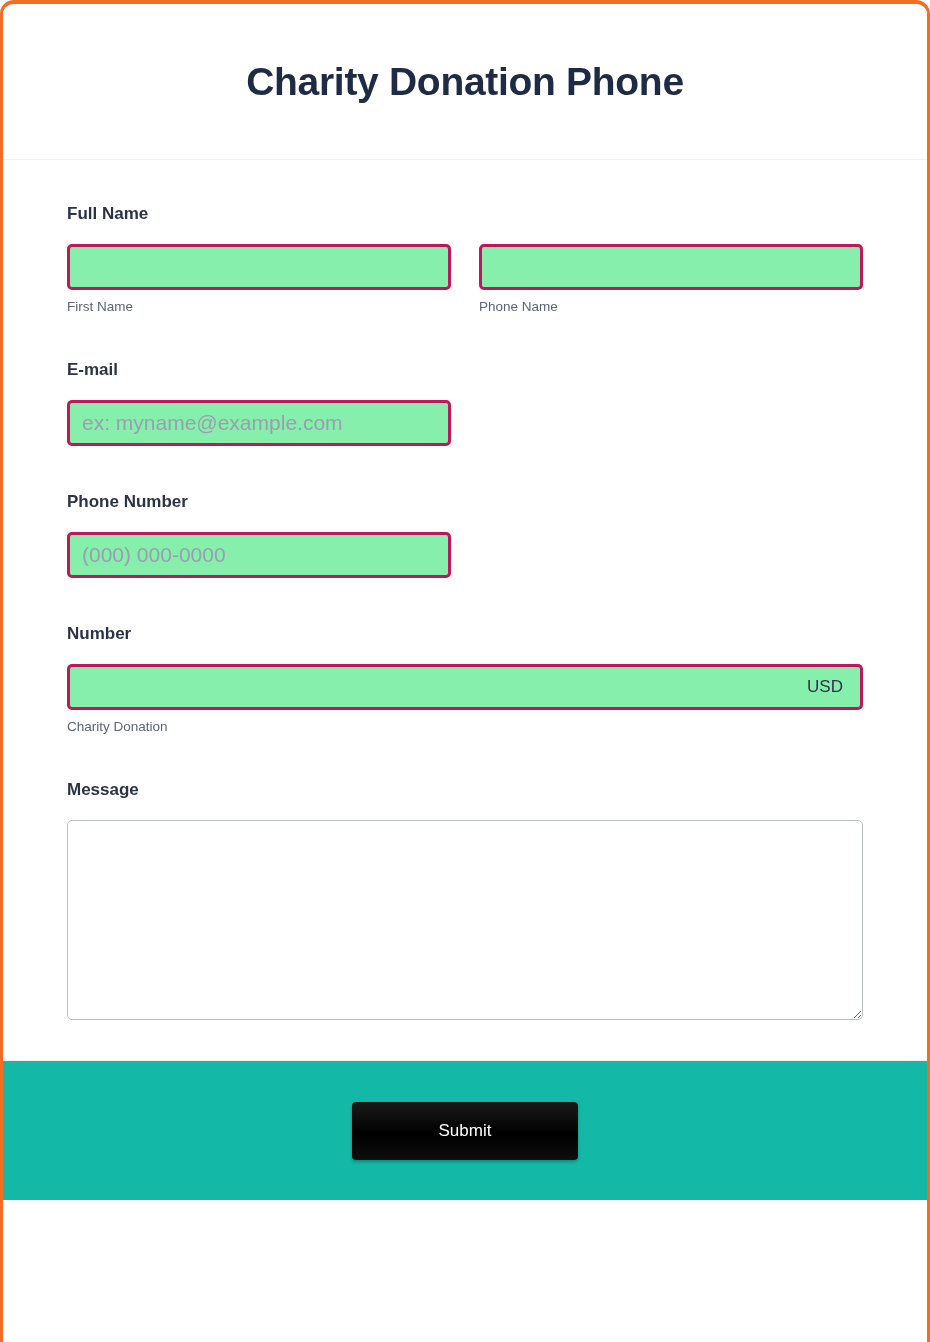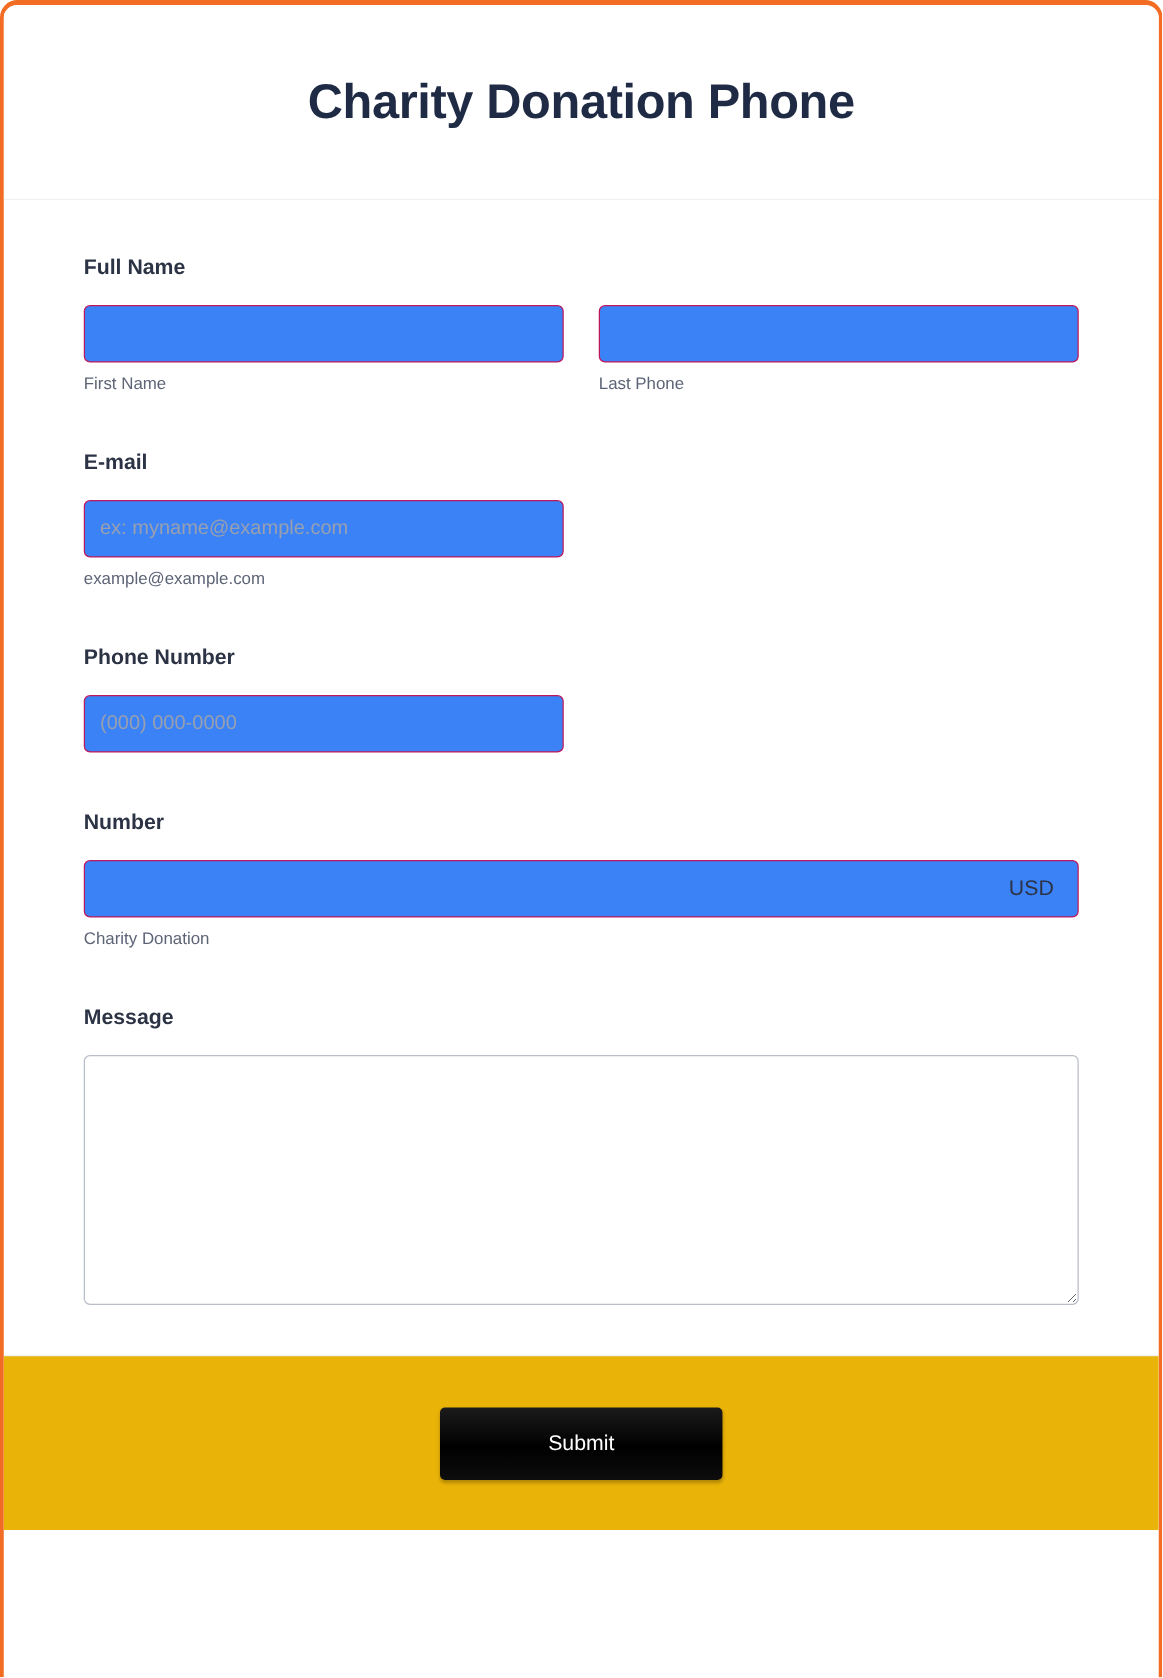--- a/index.html
+++ b/index.html
@@ -66,25 +66,25 @@
     display: flex;
     gap: 28px;
   }
   .col {
     width: 386px;
   }
 
   .text-input {
     width: 100%;
     height: 46px;
-    border: 1px solid #be185d;
+    border: 3px solid #be185d;
     border-radius: 5px;
-    background: #3b82f6;
+    background: #86efac;
     padding: 0 12px;
-    font-size: 16px;
+    font-size: 21px;
     color: #2c3345;
     font-family: "Liberation Sans", sans-serif;
     outline: none;
   }
   .text-input::placeholder {
     color: #98a0b0;
   }
 
   .sub-label {
     font-size: 13.5px;
@@ -131,21 +131,21 @@
     display: block;
   }
 
   .form-footer {
     margin-top: 13px;
     border-top: 1px solid #f0f1f3;
     height: 140px;
     display: flex;
     align-items: center;
     justify-content: center;
-    background: #eab308;
+    background: #14b8a6;
   }
 
   .submit-button {
     width: 226px;
     height: 58px;
     border: none;
     border-radius: 4px;
     background: linear-gradient(180deg, #1b1b1b 0%, #000000 55%, #0d0d0d 100%);
     color: #ffffff;
     font-size: 17px;
@@ -167,29 +167,28 @@
 
     <div class="field-block">
       <span class="field-label">Full Name</span>
       <div class="row-two">
         <div class="col">
           <input class="text-input" type="text" placeholder="" style="">
           <span class="sub-label">First Name</span>
         </div>
         <div class="col">
           <input class="text-input" type="text" placeholder="" style="">
-          <span class="sub-label">Last Phone</span>
+          <span class="sub-label">Phone Name</span>
         </div>
       </div>
     </div>
 
     <div class="field-block">
       <span class="field-label">E-mail</span>
       <input class="text-input input-narrow" type="email" placeholder="ex: myname@example.com" style="">
-      <span class="sub-label">example@example.com</span>
     </div>
 
     <div class="field-block">
       <span class="field-label">Phone Number</span>
       <input class="text-input input-narrow" type="tel" placeholder="(000) 000-0000" style="">
     </div>
 
     <div class="field-block">
       <span class="field-label">Number</span>
       <div class="amount-wrap">

